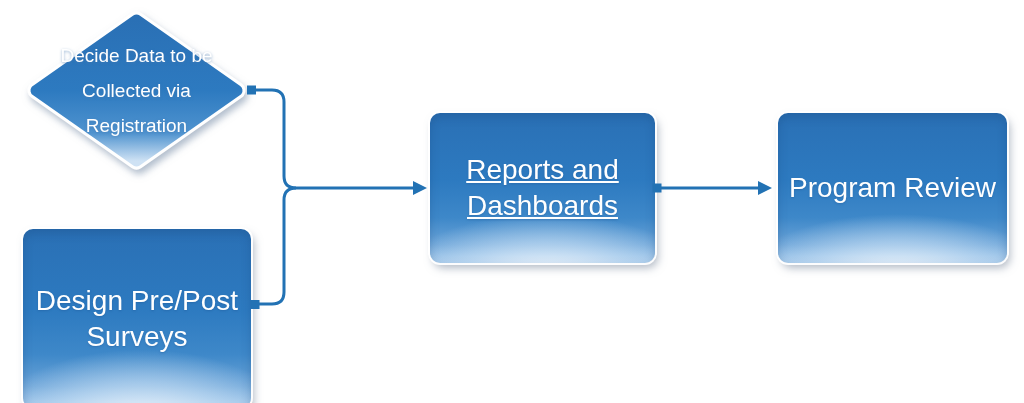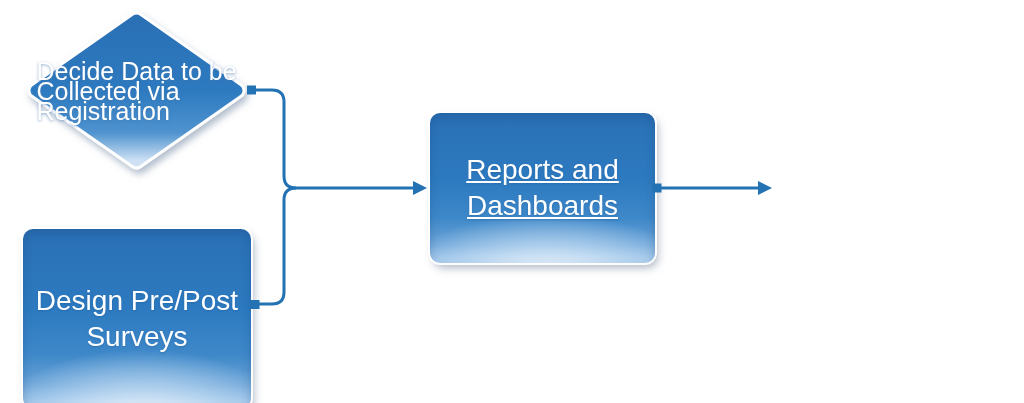--- a/index.html
+++ b/index.html
@@ -52,23 +52,24 @@
   }
   .node-design   { left: 23px;  top: 229px; width: 228px; height: 179px; }
   .node-reports  { left: 430px; top: 113px; width: 225px; height: 150px; text-decoration: underline; }
   .node-program  { left: 778px; top: 113px; width: 229px; height: 150px; }
 
   
   .diamond-label {
     position: absolute;
     left: 28px; top: 13px; width: 217px; height: 155px;
     display: flex; align-items: center; justify-content: center;
+    text-align: center;
     color: var(--label-text);
-    font-size: 25px;
-    line-height: 20px;
+    font-size: 19px;
+    line-height: 35px;
     white-space: pre-line;
     text-shadow: 0 1px 3px rgba(70,120,175,0.6);
     z-index: 3;
   }
 
   
   svg.layer {
     position: absolute;
     left: 0; top: 0;
     width: 1024px; height: 403px;
@@ -97,20 +98,23 @@
   <div class="node node-design">
     <span class="node-label">Design Pre/Post
 Surveys</span>
   </div>
 
   <div class="node node-reports">
     <span class="node-label">Reports and
 Dashboards</span>
   </div>
 
+  <div class="node node-program">
+    <span class="node-label">Program Review</span>
+  </div>
 
   <svg class="layer" viewBox="0 0 1024 403" xmlns="http://www.w3.org/2000/svg">
     <defs>
       <linearGradient id="nodeGrad" x1="0" y1="0" x2="0" y2="1">
         <stop offset="0" class="gs1"></stop>
         <stop offset="0.5" class="gs2"></stop>
         <stop offset="0.8" class="gs3"></stop>
         <stop offset="1" class="gs4"></stop>
       </linearGradient>
       <filter id="softShadow" x="-30%" y="-30%" width="160%" height="160%">

